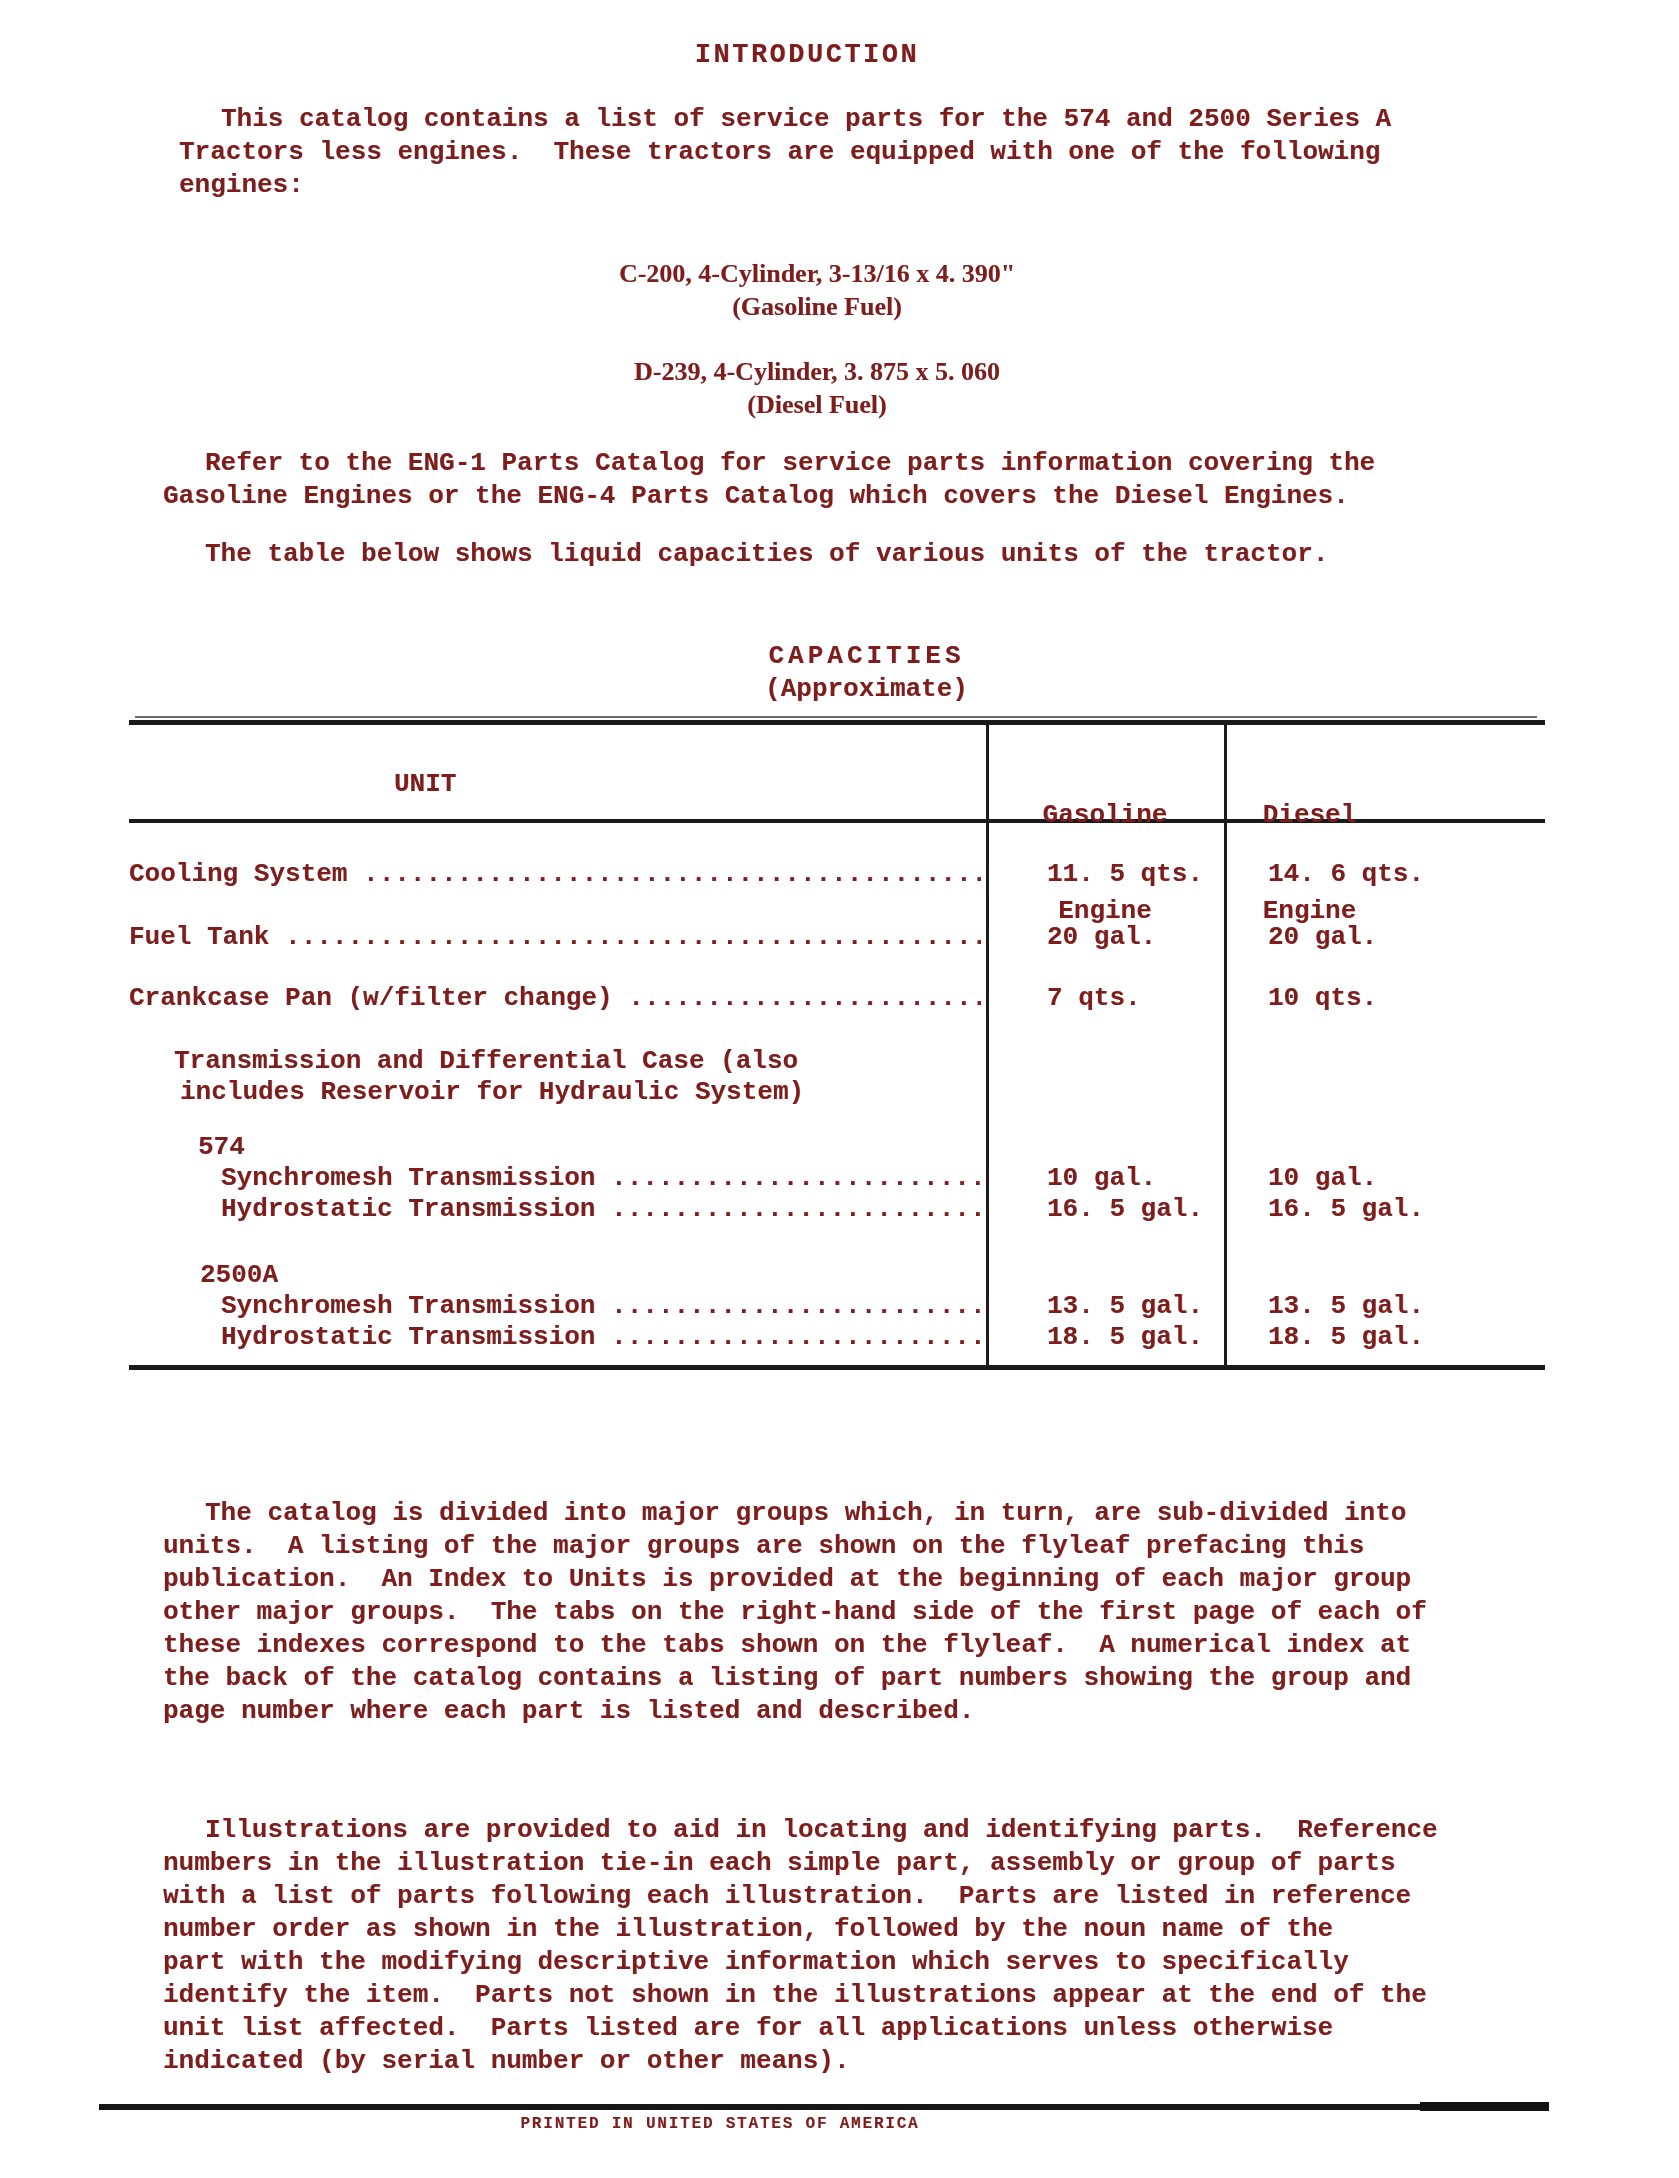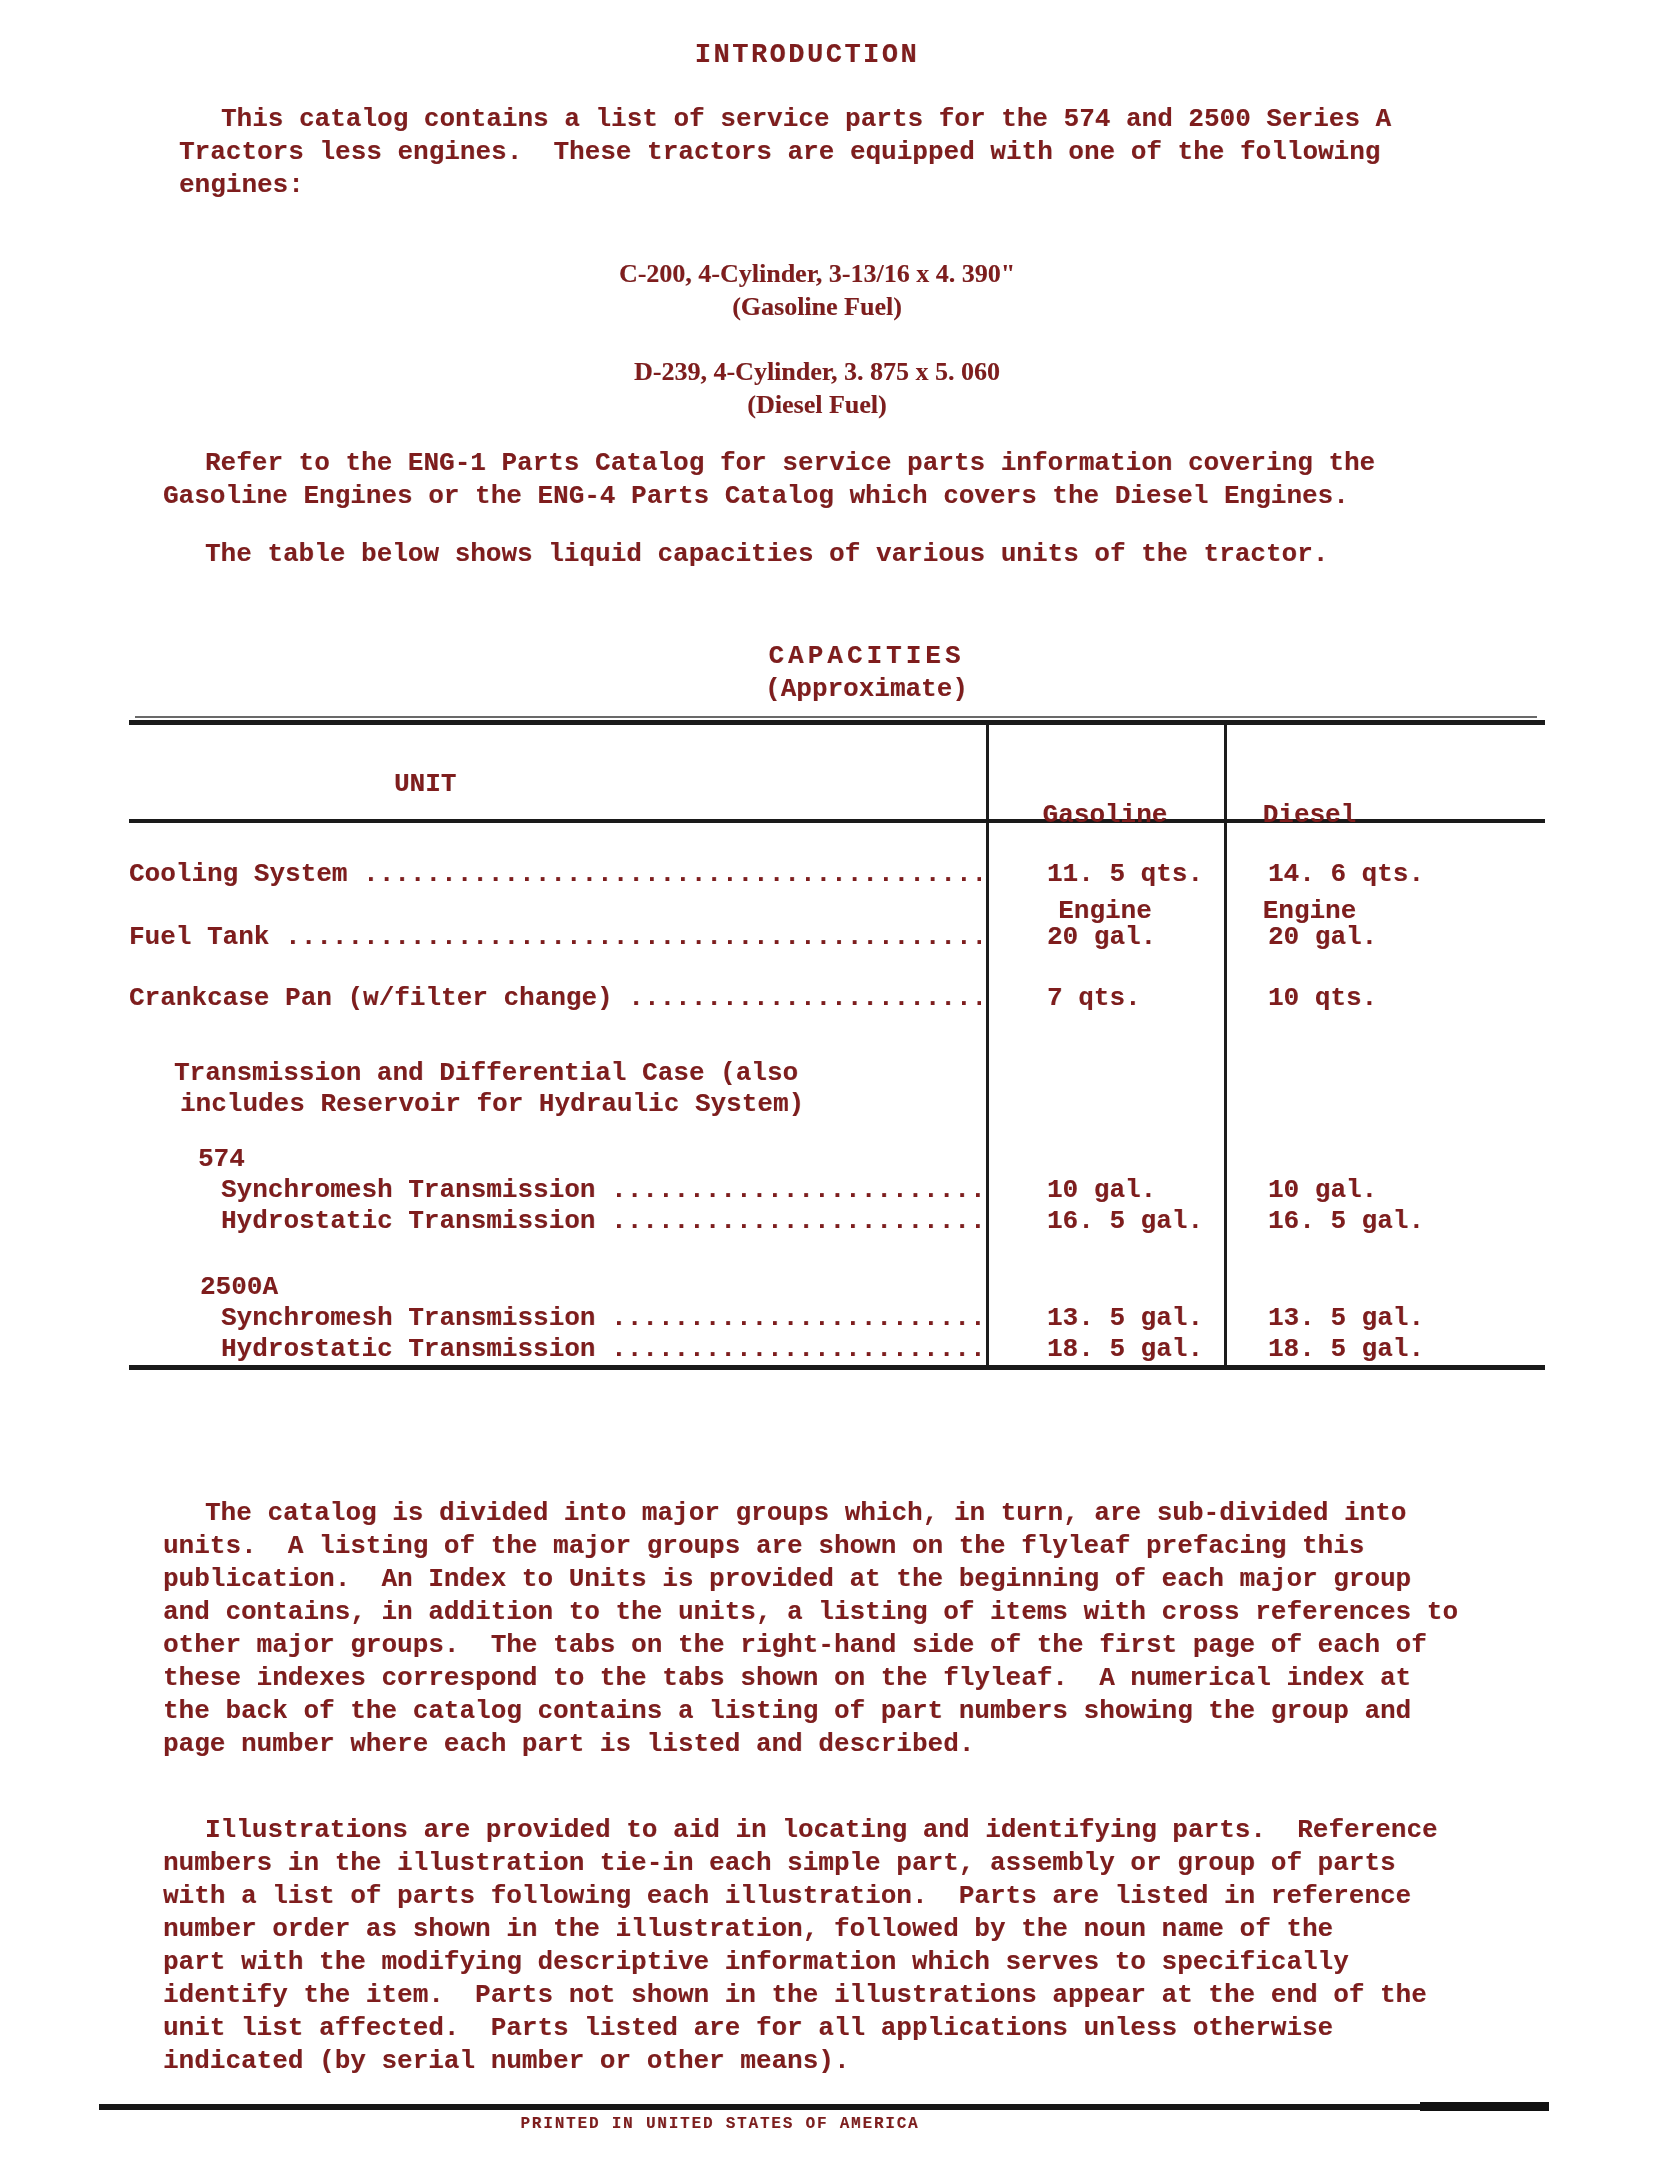--- a/index.html
+++ b/index.html
@@ -55,21 +55,21 @@
   .cg{width:238px;padding-left:60px;box-sizing:border-box;white-space:pre;}
   .cd{width:320px;padding-left:43px;box-sizing:border-box;white-space:pre;}
   .pl45{padding-left:45px;}
   .pl52{padding-left:51px;}
   .pl70{padding-left:69px;margin-top:24px;}
   .pl72{padding-left:71px;}
   .pl93{padding-left:92px;}
   .mt36{margin-top:36px;}
   .mt32{margin-top:32px;}
   .mt30{margin-top:30px;}
-  .mt28{margin-top:44px;}
+  .mt28{margin-top:32px;}
   .mt35{margin-top:35px;}
 
   
   .footer-rule{top:2104px;left:99px;width:1450px;height:6px;background:#161616;}
   .footer-rule .blotch{position:absolute;right:0;top:-2px;width:129px;height:9px;background:#111;}
   .printed-note{
     top:2115px;left:720px;transform:translateX(-50%);
     font-size:16px;letter-spacing:1.8px;white-space:pre;
   }
 </style>
@@ -181,21 +181,20 @@
 
     </div>
 
     <div class="rule-bottom"></div>
   </div>
 
   <div class="abs para4 indent-first">
       <div class="tline">The catalog is divided into major groups which, in turn, are sub-divided into</div>
       <div class="tline">units.  A listing of the major groups are shown on the flyleaf prefacing this</div>
       <div class="tline">publication.  An Index to Units is provided at the beginning of each major group</div>
-      <div class="tline">and contains, in addition to the units, a listing of items with cross references to</div>
       <div class="tline">other major groups.  The tabs on the right-hand side of the first page of each of</div>
       <div class="tline">these indexes correspond to the tabs shown on the flyleaf.  A numerical index at</div>
       <div class="tline">the back of the catalog contains a listing of part numbers showing the group and</div>
       <div class="tline">page number where each part is listed and described.</div>
     </div>
 
   <div class="abs para5 indent-first">
       <div class="tline">Illustrations are provided to aid in locating and identifying parts.  Reference</div>
       <div class="tline">numbers in the illustration tie-in each simple part, assembly or group of parts</div>
       <div class="tline">with a list of parts following each illustration.  Parts are listed in reference</div>

